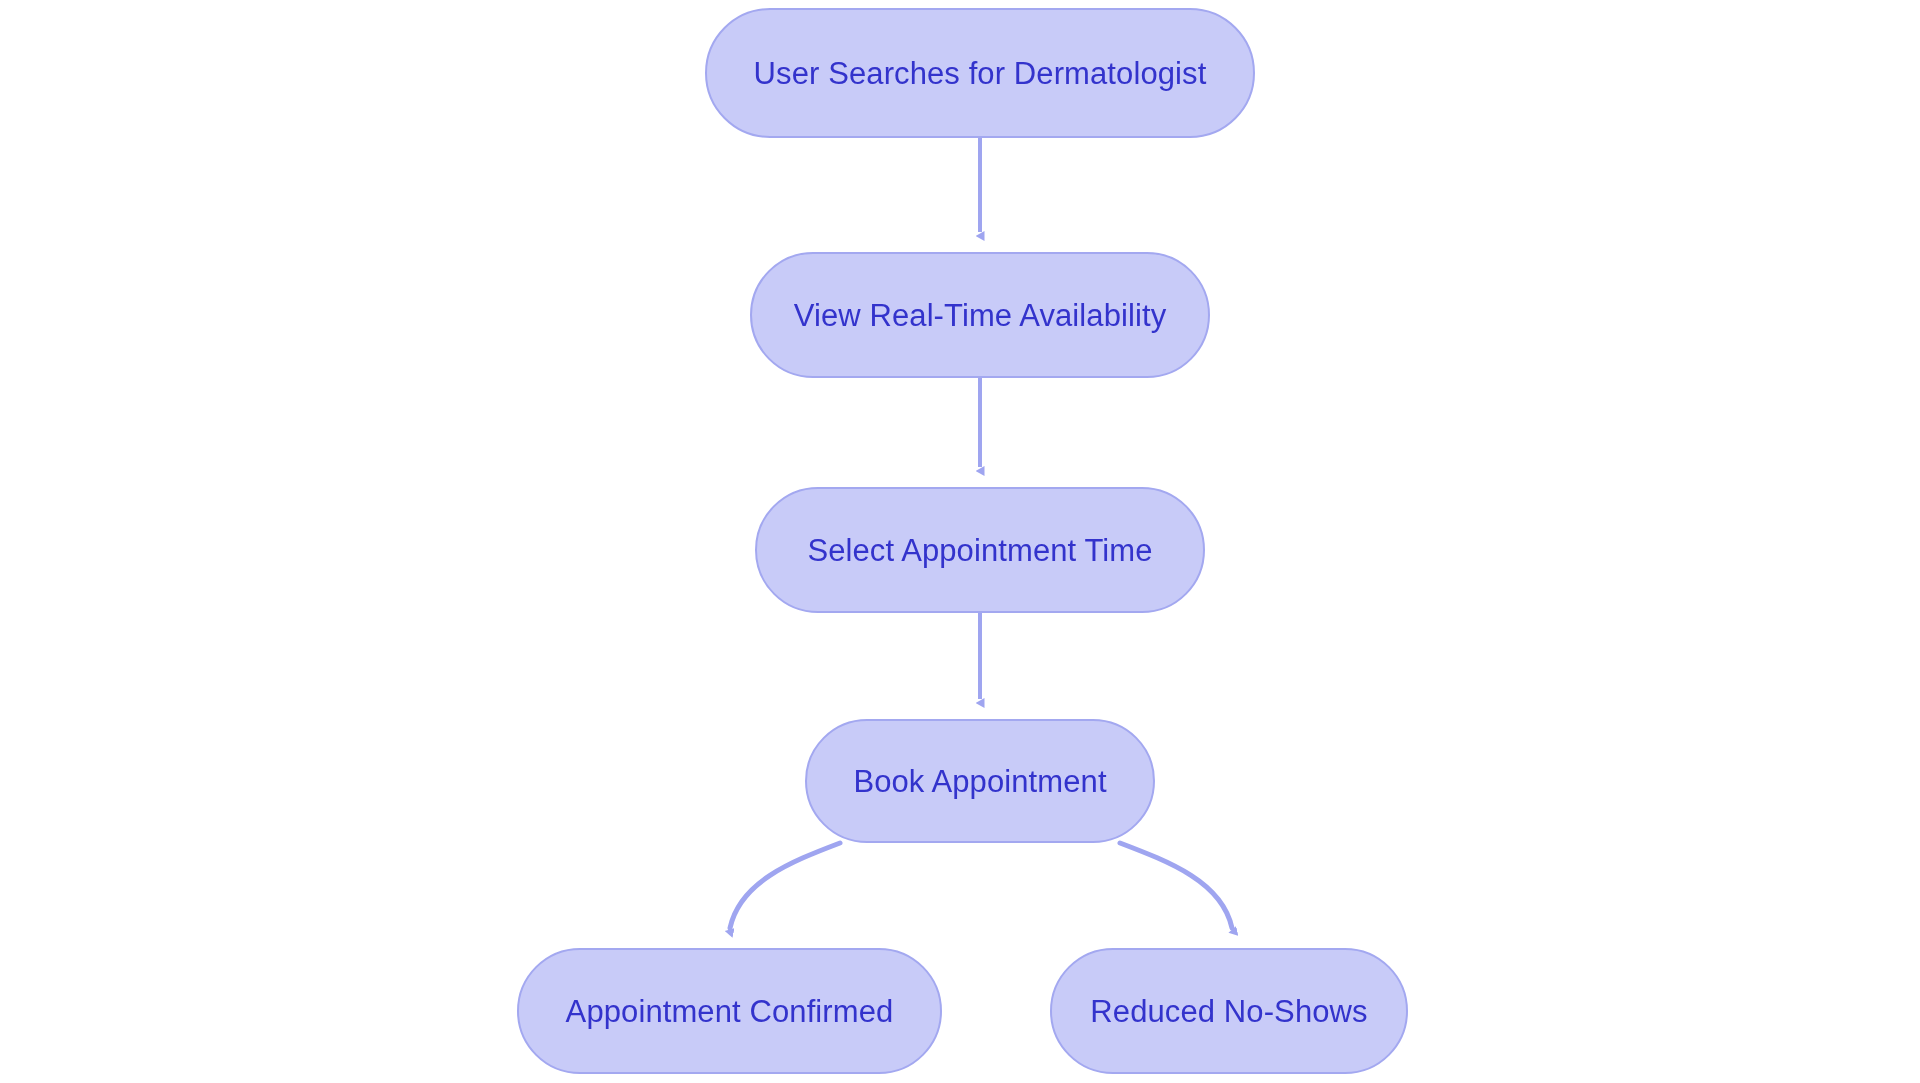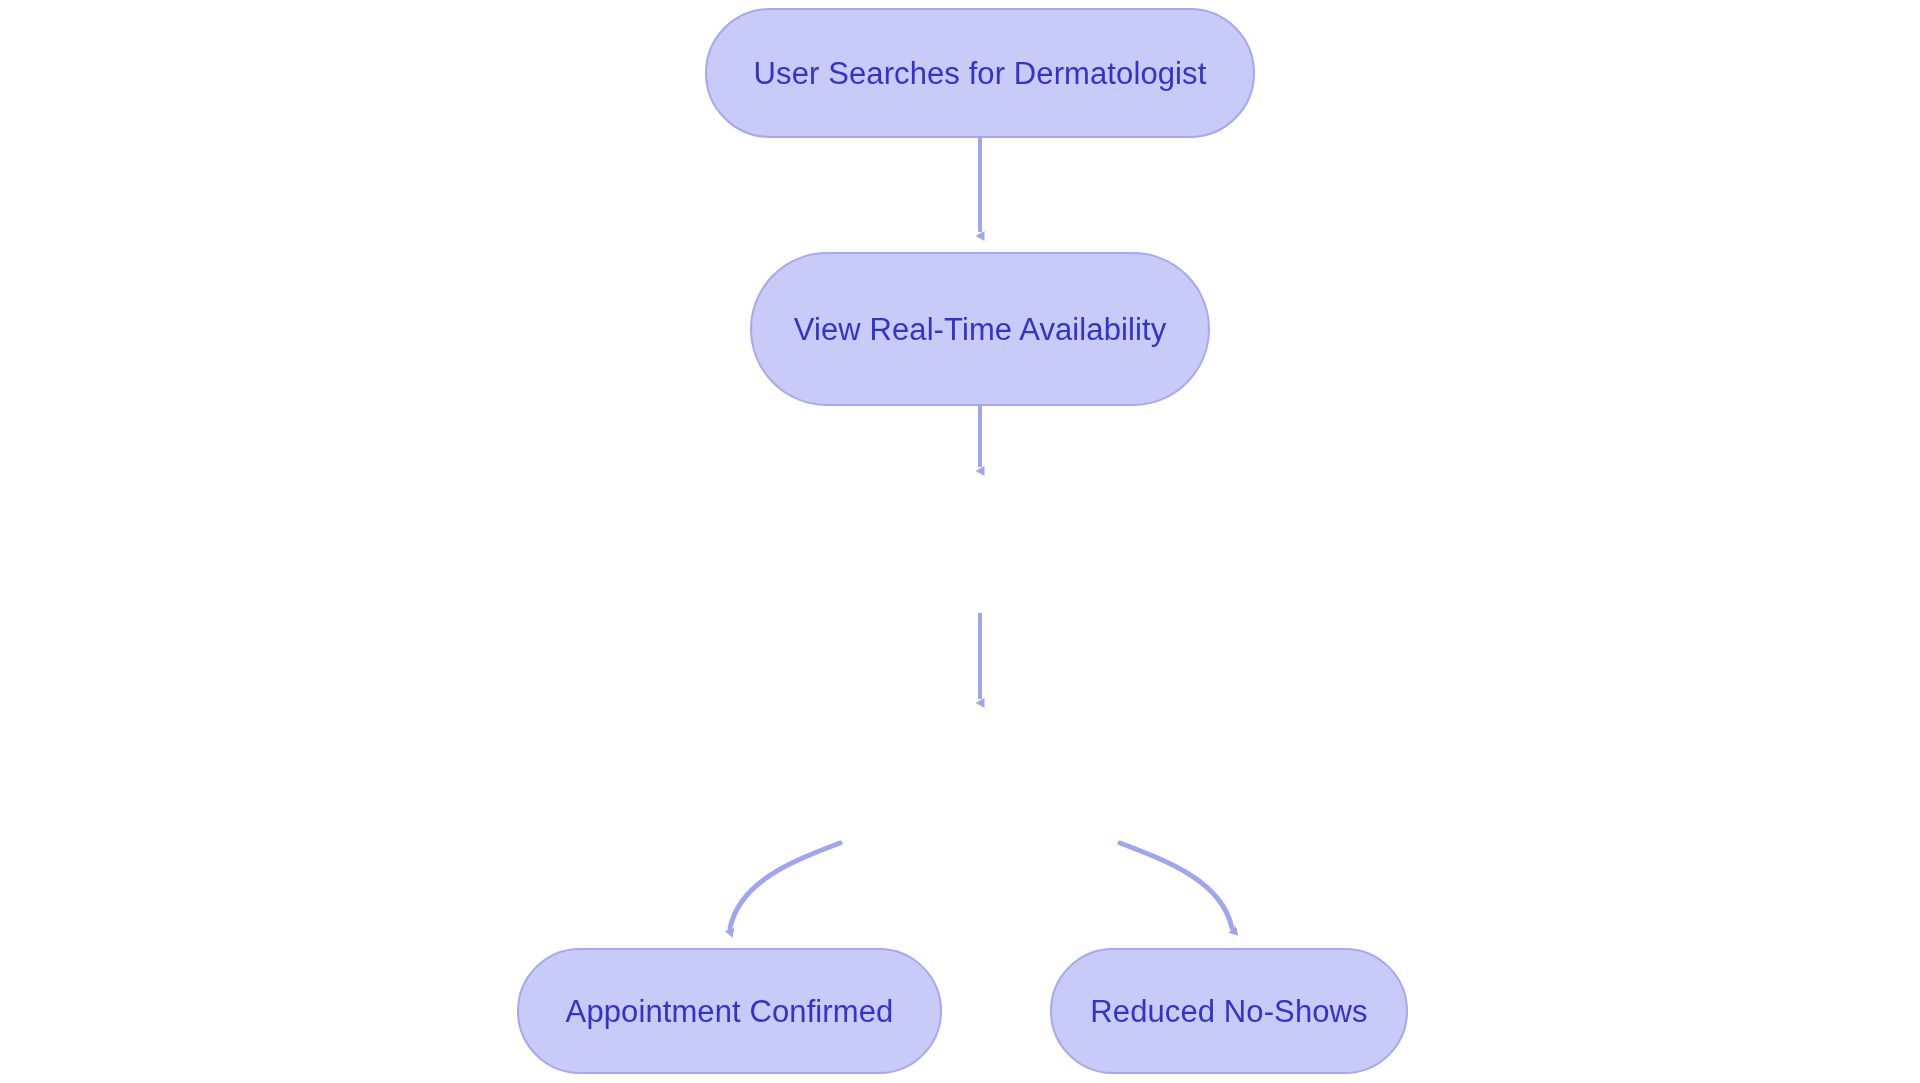--- a/index.html
+++ b/index.html
@@ -79,25 +79,31 @@
 
     <g>
       <path d="M 1120 843 C 1170 862, 1222 882, 1232 928" fill="none" stroke="#9fa5f0" stroke-width="5" stroke-linecap="round" marker-end="url(#arrowhead)"></path>
     </g>
   </svg>
 
   <div class="flow-node" style="left:705px; top:8px; width:550px; height:130px;">
     <span class="node-label">User Searches for Dermatologist</span>
   </div>
 
-  <div class="flow-node" style="left:750px; top:252px; width:460px; height:154px;justify-content:center;">
+  <div class="flow-node" style="left:750px; top:252px; width:460px; height:126px;justify-content:center;">
     <span class="node-label">View Real-Time Availability</span>
   </div>
 
+  <div class="flow-node" style="left:755px; top:487px; width:450px; height:126px;">
+    <span class="node-label">Select Appointment Time</span>
+  </div>
 
+  <div class="flow-node" style="left:805px; top:719px; width:350px; height:124px;">
+    <span class="node-label">Book Appointment</span>
+  </div>
 
   <div class="flow-node" style="left:1050px; top:948px; width:358px; height:126px;">
     <span class="node-label">Reduced No-Shows</span>
   </div>
 
   <div class="flow-node" style="left:517px; top:948px; width:425px; height:126px;">
     <span class="node-label">Appointment Confirmed</span>
   </div>
 
 </div>

